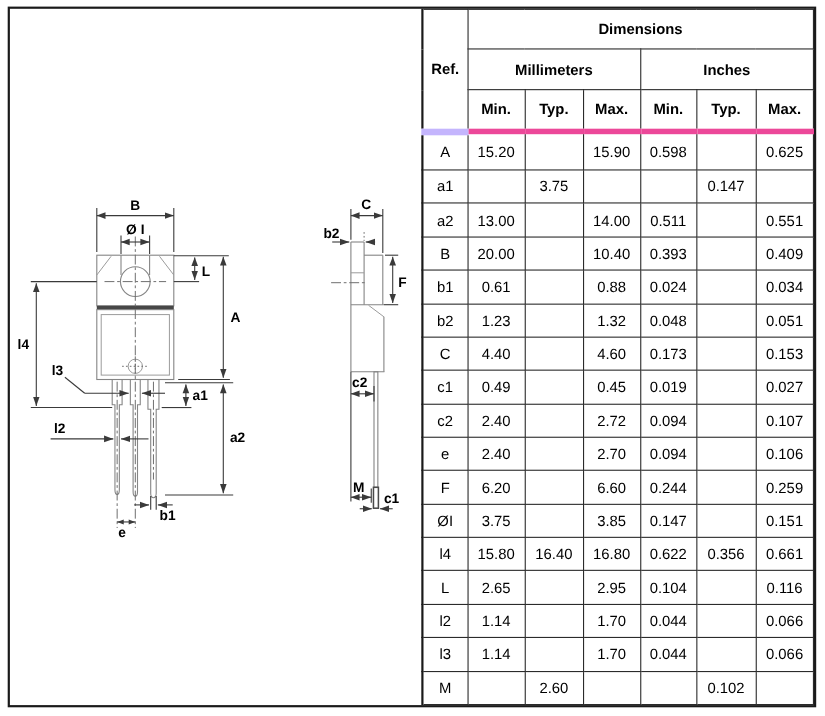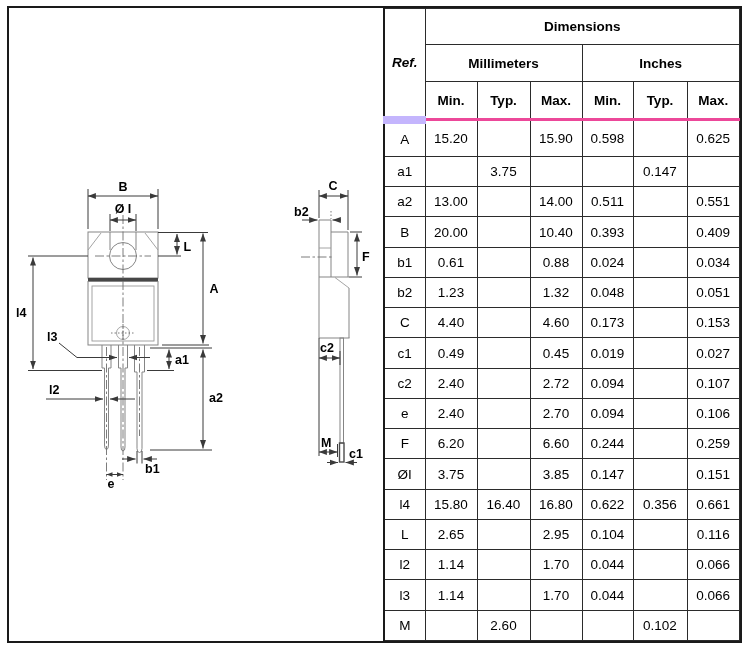--- a/index.html
+++ b/index.html
@@ -7,23 +7,23 @@
         font-family:"Liberation Sans","DejaVu Sans",sans-serif;overflow:hidden;}
   #frame{position:absolute;left:7px;top:6px;width:731px;height:633px;
          border:2px solid #1a1a1a;}
   
   #dimtable-wrap{position:absolute;left:383px;top:8px;width:357px;height:633px;}
   table.dim{border-collapse:collapse;table-layout:fixed;width:357px;height:633px;
             border-left:2px solid #1a1a1a;}
   table.dim th,table.dim td{border:1px solid #2b2b2b;text-align:center;vertical-align:middle;
             font-size:13.5px;color:#000;padding:0 2px;overflow:hidden;white-space:nowrap;}
   table.dim th{font-weight:bold;}
-  table.dim thead tr.subhdr th{border-bottom:3px solid #ec4899;}
+  table.dim thead tr.subhdr th{border-bottom:5px solid #ec4899;}
   table.dim td.ref{font-size:13.5px;}
-  table.dim th.refcell{border-bottom:8px solid #c4b5fd;font-style:italic;}
+  table.dim th.refcell{border-bottom:6px solid #c4b5fd;}
   
   svg text{font-family:"Liberation Sans","DejaVu Sans",sans-serif;font-weight:bold;
            font-size:12.5px;fill:#000;}
   .part{stroke:#858585;stroke-width:1;fill:none;}
   .partThin{stroke:#9a9a9a;stroke-width:.9;fill:none;}
   .dim{stroke:#3a3a3a;stroke-width:1;fill:none;}
   .cl{stroke:#6d6d6d;stroke-width:.9;fill:none;stroke-dasharray:9 2.5 2.5 2.5;}
   .dot{stroke:#6d6d6d;stroke-width:.9;fill:none;stroke-dasharray:1.5 2;}
 </style>
 </head>

